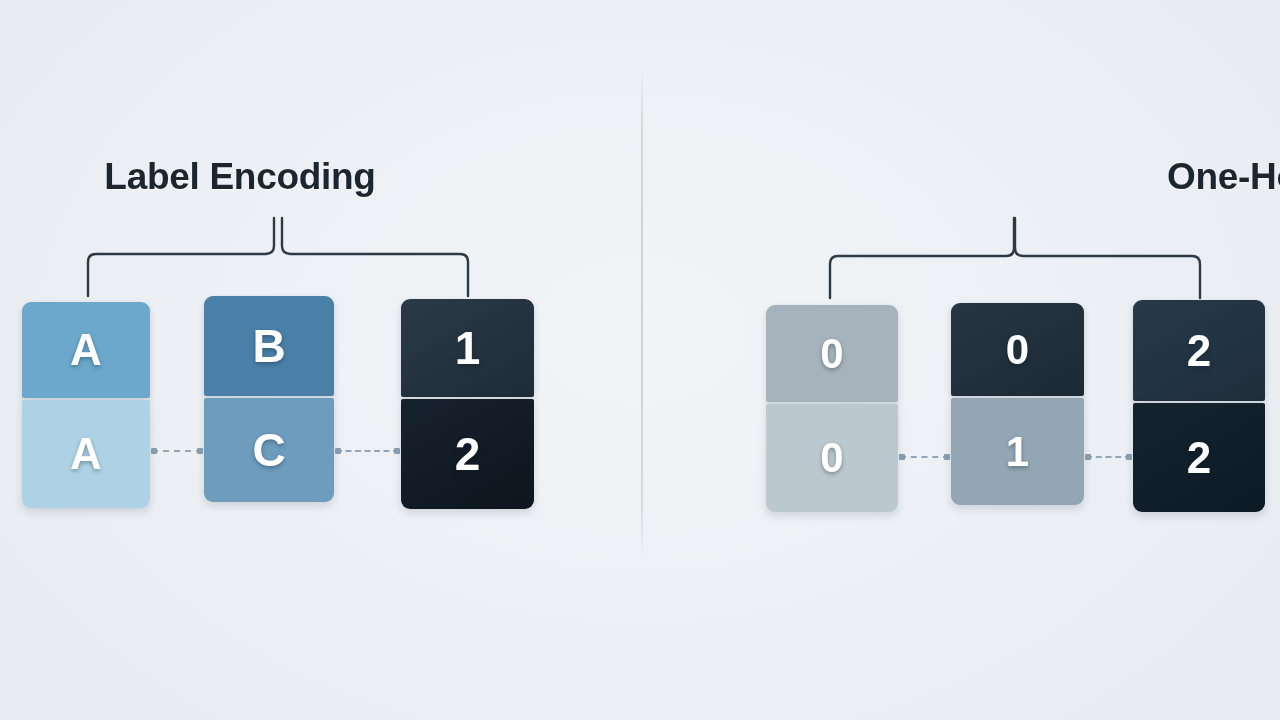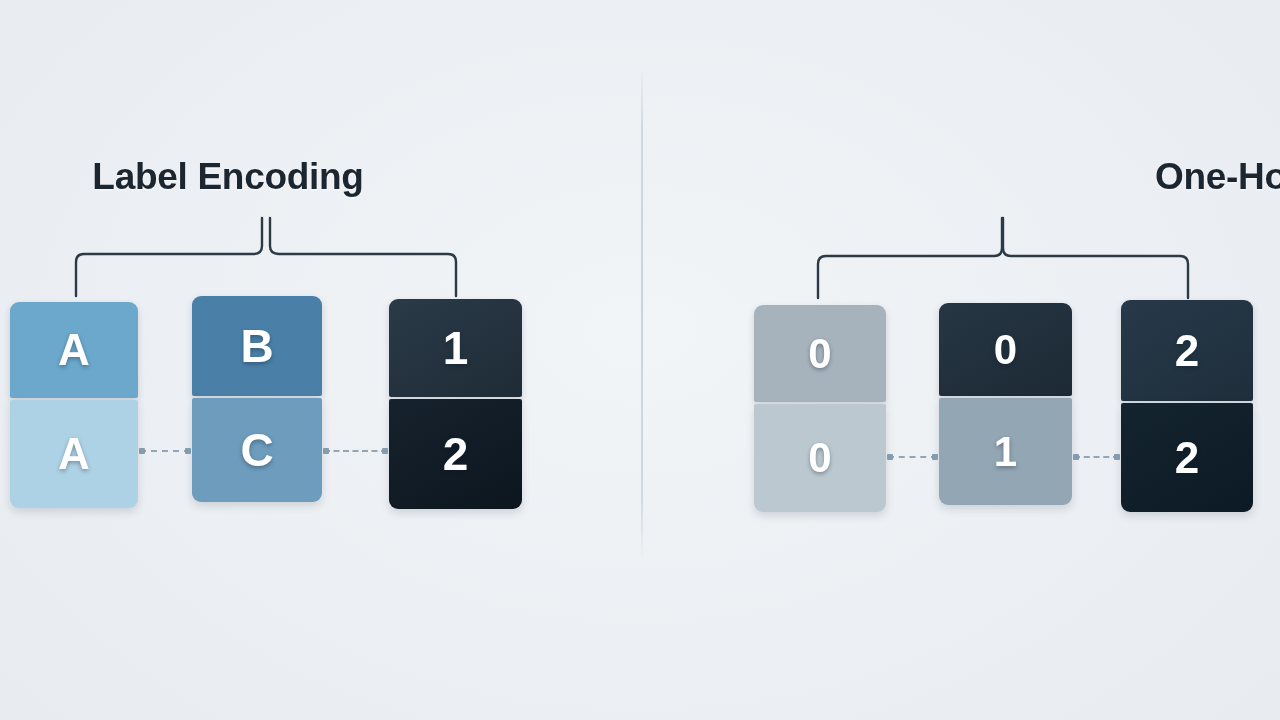--- a/index.html
+++ b/index.html
@@ -38,20 +38,21 @@
         rgba(205,214,221,0.10) 100%);
     border-radius: 2px;
   }
 
   
   .panel {
     position: absolute;
     top: 0;
     width: 640px;
     height: 720px;
+    margin-left: 12px;
   }
   .panel.left  { left: 0; }
   .panel.right { left: 640px; }
 
   .panel-title {
     position: absolute;
     top: 156px;
     width: 100%;
     text-align: center;
     font-size: 37px;

